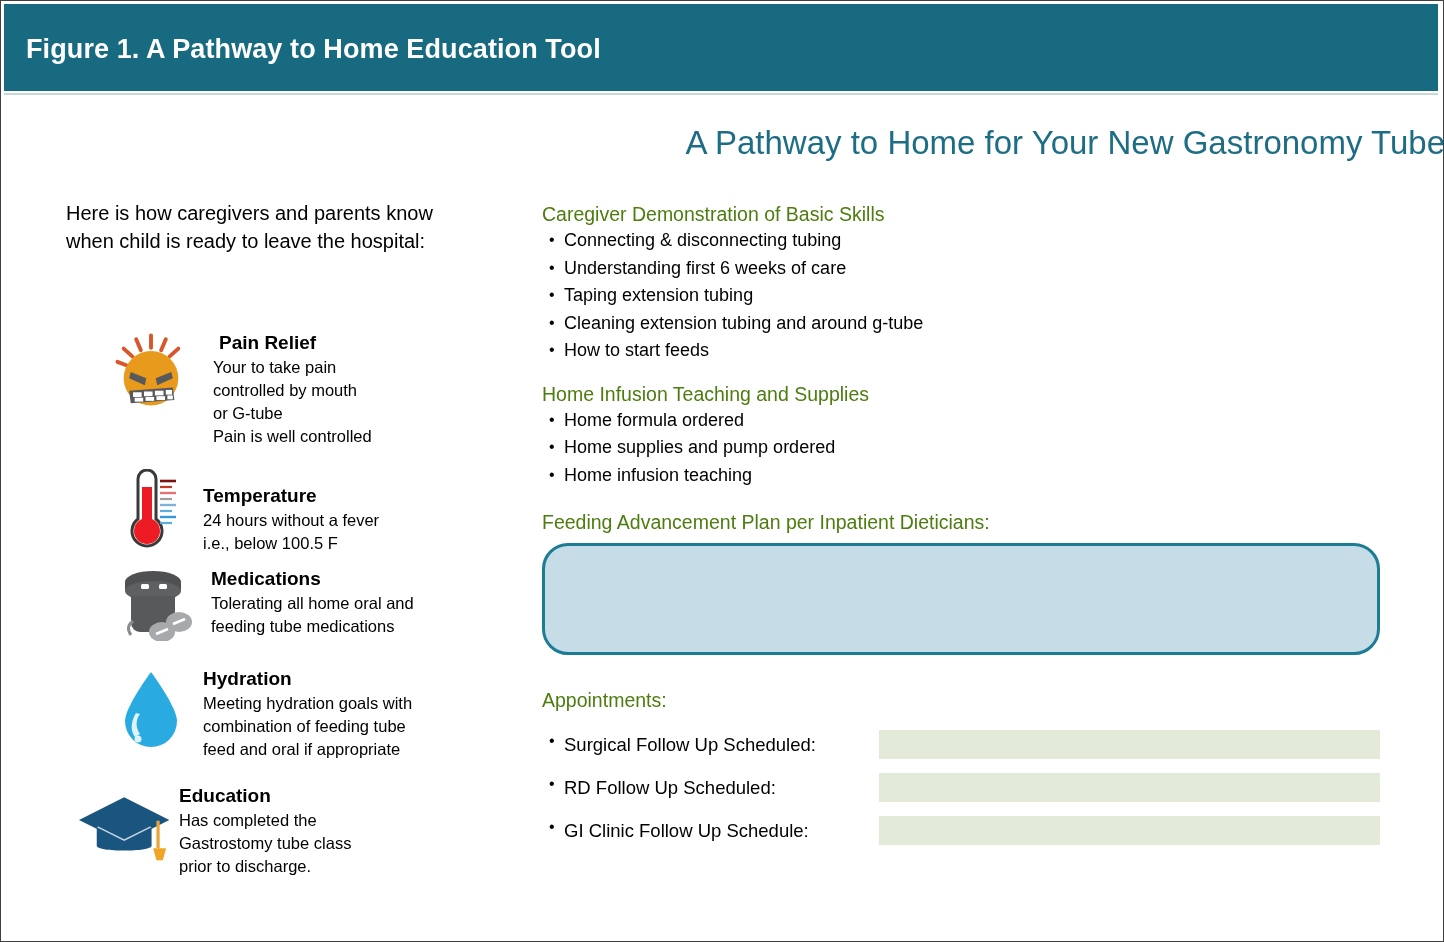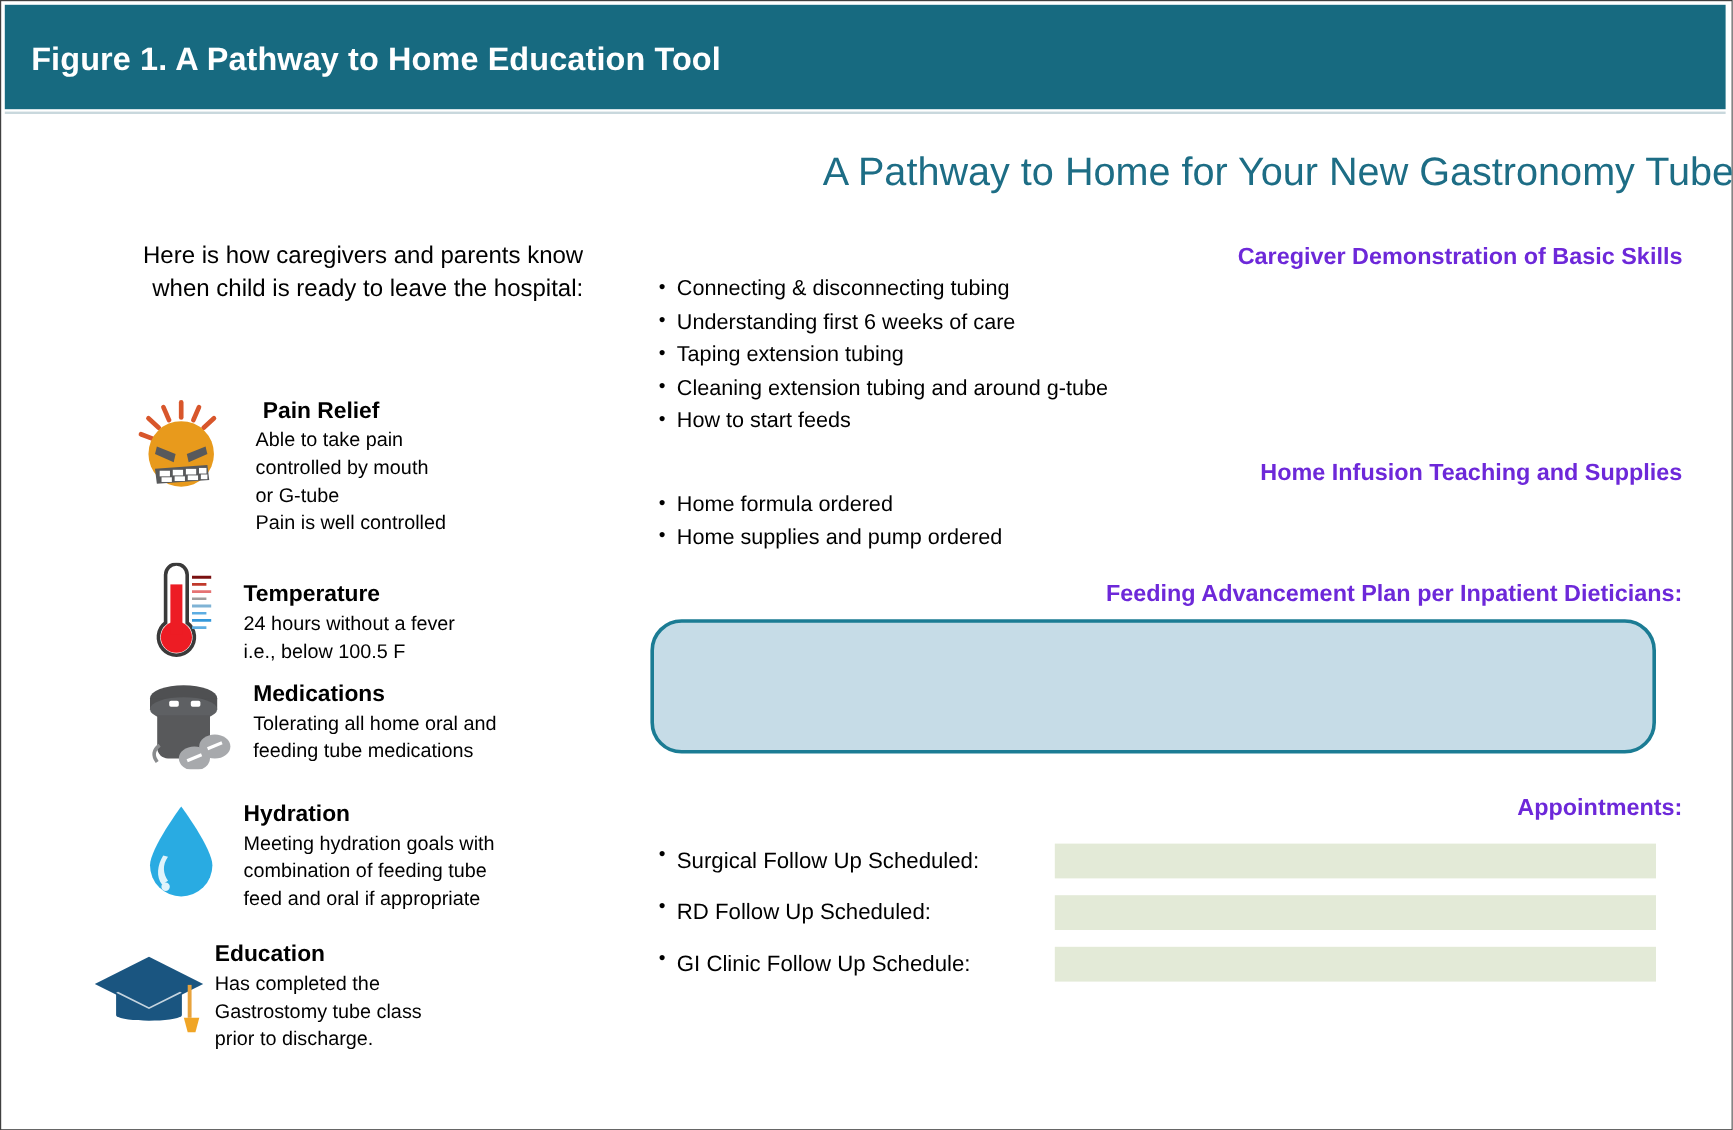--- a/index.html
+++ b/index.html
@@ -64,21 +64,21 @@
   
   #left-col {
     position: absolute;
     left: 40px;
     top: 198px;
     width: 470px;
   }
   #left-intro {
     width: 420px;
     margin: 0 auto;
-    text-align: right;
+    text-align: left;
     font-size: 20px;
     line-height: 28px;
     color: #000000;
   }
 
   .criterion {
     position: relative;
     display: flex;
     align-items: flex-start;
   }
@@ -114,24 +114,23 @@
 
   
   #right-col {
     position: absolute;
     left: 541px;
     top: 200px;
     width: 860px;
   }
   .sec-heading {
     font-size: 19.5px;
-    font-weight: bold;
-    color: #6d28d9;
+    font-weight: normal;
+    color: #4d7c0f;
     line-height: 26px;
-    text-align: right;
   }
   .bullets { margin: 0; padding: 0; list-style: none; }
   .bullets li {
     font-size: 18px;
     color: #000000;
     line-height: 27.5px;
     padding-left: 22px;
     position: relative;
     white-space: nowrap;
   }
@@ -227,21 +226,21 @@
             <rect x="69" y="73" width="8" height="6"></rect>
             <rect x="29" y="83" width="11" height="5"></rect>
             <rect x="43" y="82" width="11" height="5"></rect>
             <rect x="57" y="81" width="11" height="5"></rect>
             <rect x="71" y="80" width="7" height="5"></rect>
           </g>
         </svg>
       </div>
       <div class="crit-text">
         <div class="crit-title">Pain Relief</div>
-        <div class="crit-body">Able to take pain</div>
+        <div class="crit-body">Your to take pain</div>
         <div class="crit-body">controlled by mouth</div>
         <div class="crit-body">or G-tube</div>
         <div class="crit-body">Pain is well controlled</div>
       </div>
     </div>
 
     <div class="criterion" id="crit-temperature">
       <div class="crit-icon">
         <svg width="70" height="86" viewBox="0 0 70 86">
           <path d="M22 10 a9 9 0 0 1 18 0 v40 a15 15 0 1 1 -18 0 Z" fill="#ffffff" stroke="#3A3A3A" stroke-width="3"></path>
@@ -334,20 +333,21 @@
       <li>Cleaning extension tubing and around g-tube</li>
       <li>How to start feeds</li>
     </ul>
 
     <div class="sec-gap"></div>
 
     <div class="sec-heading">Home Infusion Teaching and Supplies</div>
     <ul class="bullets">
       <li>Home formula ordered</li>
       <li>Home supplies and pump ordered</li>
+      <li>Home infusion teaching</li>
     </ul>
 
     <div class="sec-heading" id="feeding-heading">Feeding Advancement Plan per Inpatient Dieticians:</div>
     <div id="feeding-box"></div>
 
     <div class="sec-heading" id="appointments-heading">Appointments:</div>
     <div id="appointments-list">
 
       <div class="appt-row">
         <div class="appt-label">Surgical Follow Up Scheduled:</div>

